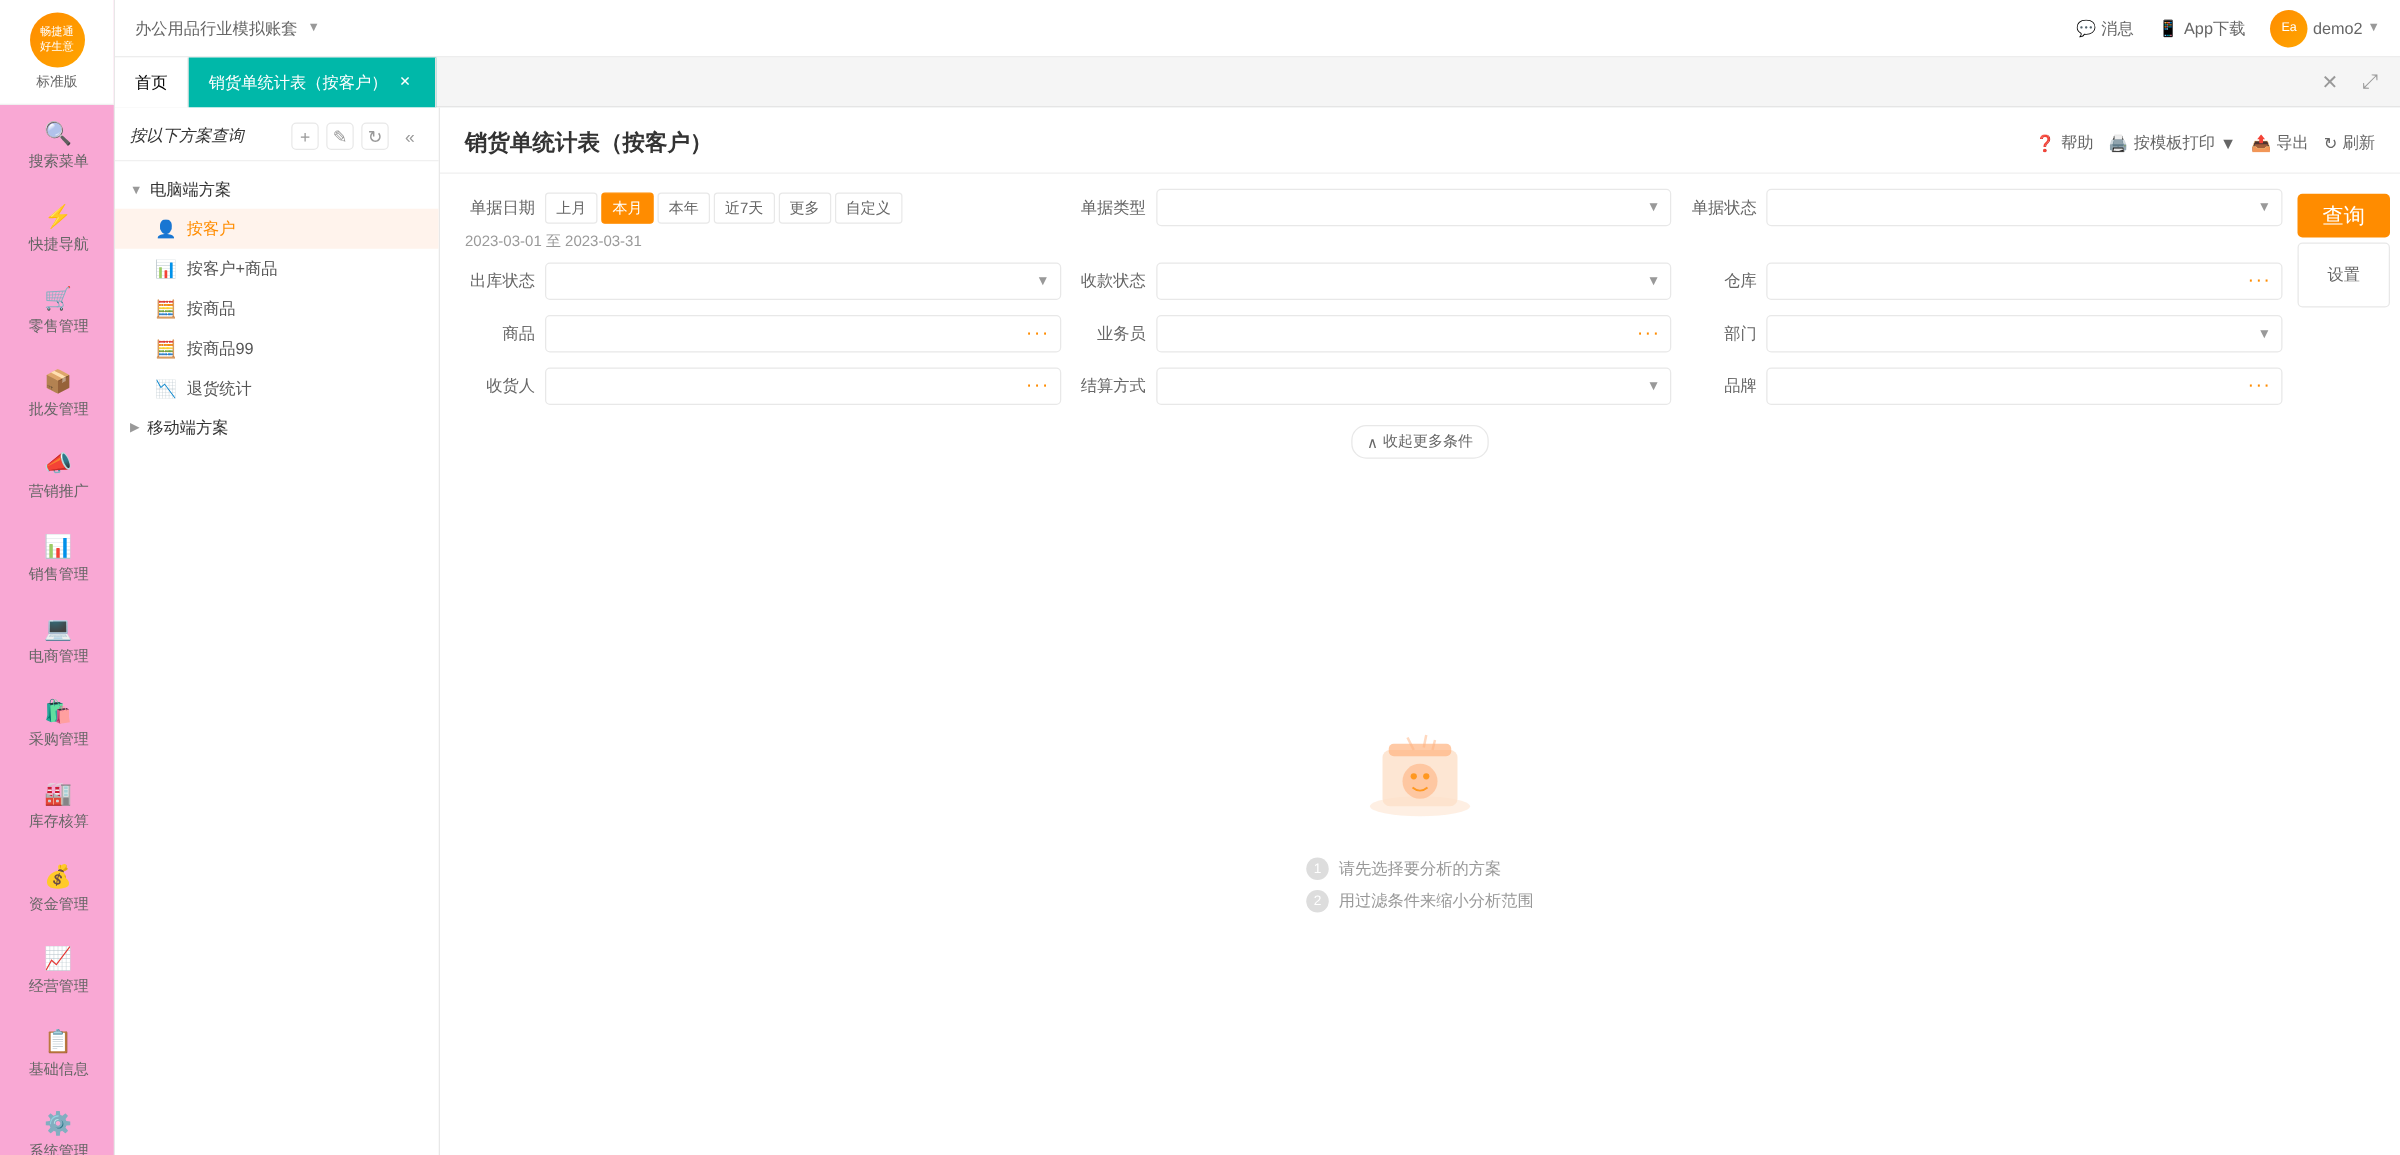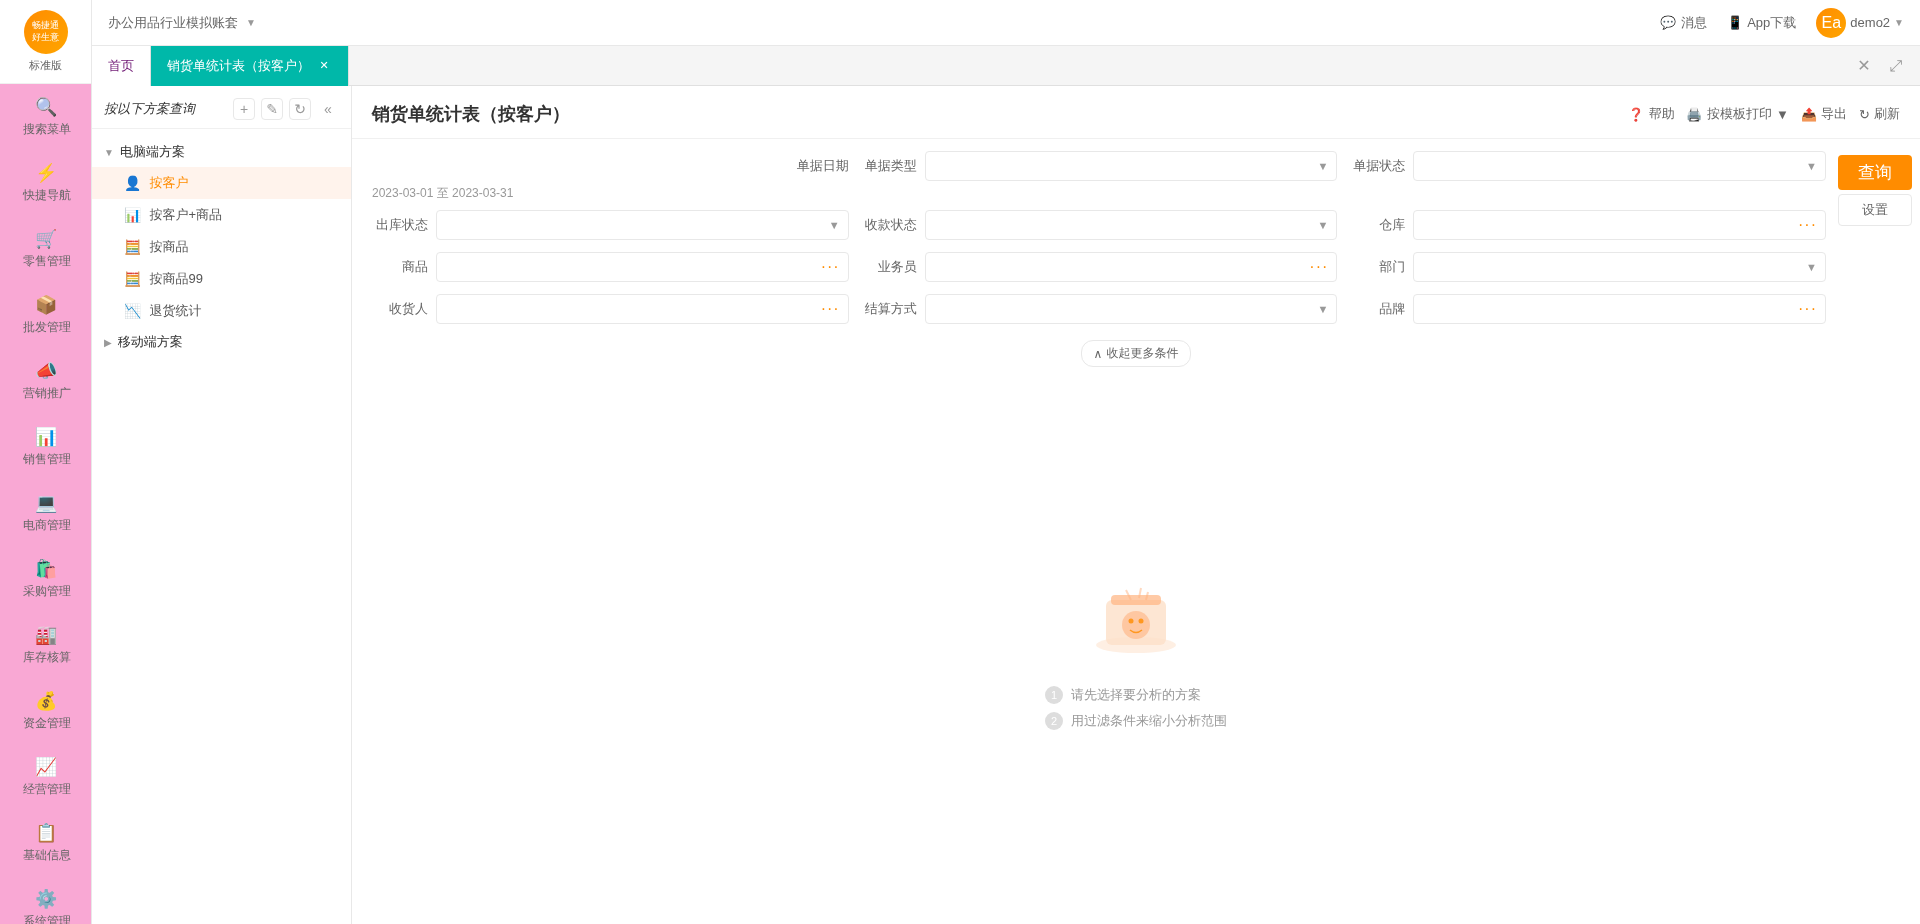--- a/index.html
+++ b/index.html
@@ -15,27 +15,27 @@
     .sidebar-item .icon { font-size: 18px; margin-bottom: 3px; }
 
     
     .main-area { flex: 1; display: flex; flex-direction: column; overflow: hidden; }
 
     
     .topbar { height: 46px; background: #fff; display: flex; align-items: center; padding: 0 16px; border-bottom: 1px solid #e8e8e8; justify-content: space-between; flex-shrink: 0; }
     .topbar-left { display: flex; align-items: center; gap: 8px; color: #666; font-size: 13px; }
     .topbar-right { display: flex; align-items: center; gap: 20px; color: #666; font-size: 13px; }
     .topbar-right-item { display: flex; align-items: center; gap: 4px; cursor: pointer; }
-    .avatar { width: 30px; height: 30px; border-radius: 50%; background: linear-gradient(135deg, #ff8c00, #ffa500); display: flex; align-items: center; justify-content: center; color: white; font-size: 16px; }
+    .avatar { width: 30px; height: 30px; border-radius: 50%; background: linear-gradient(135deg, #ff8c00, #ffa500); display: flex; align-items: center; justify-content: center; color: white; font-size: 10px; }
     .dropdown-arrow { font-size: 10px; color: #999; }
 
     
     .tabbar { height: 40px; background: #f5f5f5; display: flex; align-items: center; padding: 0 0; border-bottom: 1px solid #e0e0e0; flex-shrink: 0; }
     .tab { height: 40px; display: flex; align-items: center; padding: 0 16px; cursor: pointer; font-size: 13px; color: #666; border-right: 1px solid #e0e0e0; gap: 6px; }
-    .tab.home { background: #fff; color: #701a75; font-family: Liberation Serif, serif; }
+    .tab.home { background: #fff; color: #000000; font-family: Liberation Serif, serif; }
     .tab.active { background: #00b8a9; color: #fff; }
     .tab-close { width: 16px; height: 16px; display: flex; align-items: center; justify-content: center; border-radius: 50%; font-size: 11px; }
     .tabbar-actions { margin-left: auto; display: flex; align-items: center; gap: 8px; padding-right: 12px; }
     .tabbar-action-btn { width: 24px; height: 24px; display: flex; align-items: center; justify-content: center; cursor: pointer; color: #999; font-size: 16px; }
 
     
     .content { flex: 1; display: flex; overflow: hidden; background: #fff; }
 
     
     .scheme-panel { width: 260px; border-right: 1px solid #e8e8e8; display: flex; flex-direction: column; flex-shrink: 0; }
@@ -65,21 +65,21 @@
     .date-btn { padding: 3px 8px; border: 1px solid #e8e8e8; border-radius: 3px; cursor: pointer; font-size: 12px; color: #666; background: #fff; }
     .date-btn.active { background: #ff8c00; color: #fff; border-color: #ff8c00; }
 
     
     .collapse-bar { display: flex; justify-content: center; padding: 4px 0 8px; }
     .collapse-btn { display: flex; align-items: center; gap: 4px; cursor: pointer; color: #666; font-size: 12px; padding: 4px 12px; border: 1px solid #e8e8e8; border-radius: 12px; background: #fff; }
 
     
     .action-buttons { display: flex; flex-direction: column; gap: 4px; padding: 16px 8px 0 0; flex-shrink: 0; }
     .btn-query { background: #ff8c00; color: #fff; border: none; border-radius: 4px; padding: 6px 20px; cursor: pointer; font-size: 17px; }
-    .btn-settings { background: #fff; color: #666; border: 1px solid #e8e8e8; border-radius: 4px; padding: 6px 16px; cursor: pointer; font-size: 13px; }
+    .btn-settings { background: #fff; color: #666; border: 1px solid #e8e8e8; border-radius: 4px; padding: 16px 16px; cursor: pointer; font-size: 13px; }
 
     
     .empty-state { flex: 1; display: flex; flex-direction: column; align-items: center; justify-content: center; gap: 16px; }
     .empty-tips { display: flex; flex-direction: column; gap: 8px; }
     .empty-tip { display: flex; align-items: center; gap: 8px; color: #999; font-size: 13px; }
     .tip-num { width: 18px; height: 18px; border-radius: 50%; background: #ddd; color: #fff; display: flex; align-items: center; justify-content: center; font-size: 11px; flex-shrink: 0; }
     .filter-content { flex: 1; }
     .filter-row-wrap { display: grid; grid-template-columns: 1fr 1fr 1fr; gap: 12px; margin-bottom: 12px; align-items: center; }
     .filter-cell { display: flex; align-items: center; gap: 8px; justify-content: flex-end; }
     .filter-cell-label { color: #666; font-size: 13px; min-width: 56px; text-align: right; flex-shrink: 0; }
@@ -276,20 +276,28 @@
           </div>
         </div>
       </div>
 
       <div style="display:flex; flex-shrink:0;">
         <div class="filter-content" style="flex:1; padding: 12px 12px 0 20px;">
 
           <div class="filter-row-wrap">
             <div class="filter-cell">
               <span class="filter-cell-label">单据日期</span>
+              <div style="display:flex; align-items:center; gap:3px; flex:1;">
+                <button class="date-btn">上月</button>
+                <button class="date-btn active">本月</button>
+                <button class="date-btn">本年</button>
+                <button class="date-btn">近7天</button>
+                <button class="date-btn">更多</button>
+                <button class="date-btn">自定义</button>
+              </div>
             </div>
             <div class="filter-cell">
               <span class="filter-cell-label">单据类型</span>
               <div class="filter-input" style="flex:1;">
                 <span class="filter-input-placeholder"></span>
                 <span class="filter-input-arrow">▼</span>
               </div>
             </div>
             <div class="filter-cell">
               <span class="filter-cell-label">单据状态</span>

